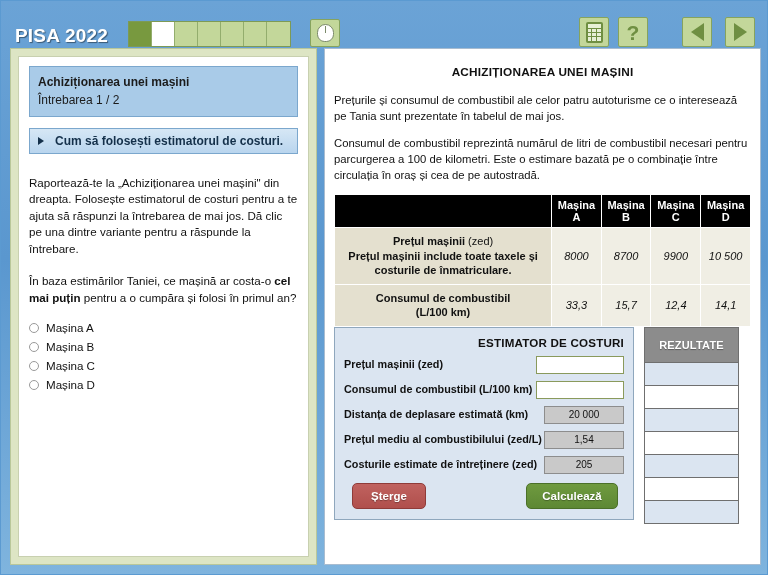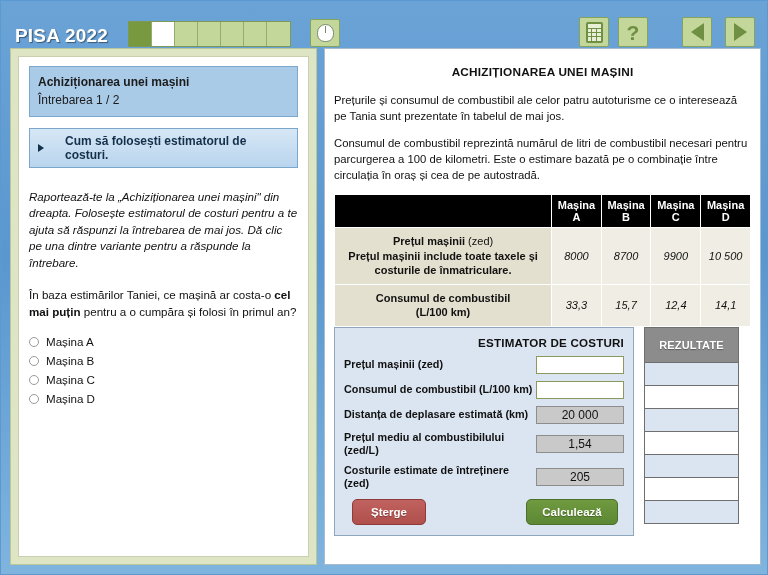--- a/index.html
+++ b/index.html
@@ -139,34 +139,33 @@
   .qheader .t1 { font-weight: bold; }
   .qheader .t2 { }
   .howto {
     margin-top: 11px;
     background: linear-gradient(180deg,#d6e7f5 0%, #b9d5ee 100%);
     border: 1px solid #7ba7cd;
     padding: 5px 8px;
     font-size: 12px;
     font-weight: bold;
     color: #14304a;
-    display: flex; align-items: center; gap: 21px;
+    display: flex; align-items: center; gap: 11px;
     cursor: pointer;
   }
   .howto .arrow {
     width: 0; height: 0;
     border-top: 4px solid transparent;
     border-bottom: 4px solid transparent;
     border-left: 6px solid #14304a;
     flex: none;
   }
   .italic-block {
     margin-top: 21px;
     font-size: 11.6px;
-    font-style: italic;
     line-height: 1.42;
     color: #111;
   }
   .para {
     margin-top: 16px;
     font-size: 11.6px;
     line-height: 1.42;
     color: #111;
   }
   .para.q { }
@@ -267,25 +266,25 @@
     color: #111;
     line-height: 1.2;
   }
   .est-input {
     width: 88px; height: 18px;
     background: #ffffff;
     border: 1px solid #8a9a5c;
     flex: none;
   }
   .est-ro {
-    width: 88px; height: 18px;
+    width: 80px; height: 18px;
     background: #c9c9c9;
     border: 1px solid #8d8d8d;
     flex: none;
-    font-size: 12px;
+    font-size: 10px;
     color: #111;
     display: flex; align-items: center; justify-content: center;
   }
   .est-buttons {
     display: flex; justify-content: space-between;
     align-items: center;
     margin-top: 9px;
   }
   .btn {
     border-radius: 5px;

